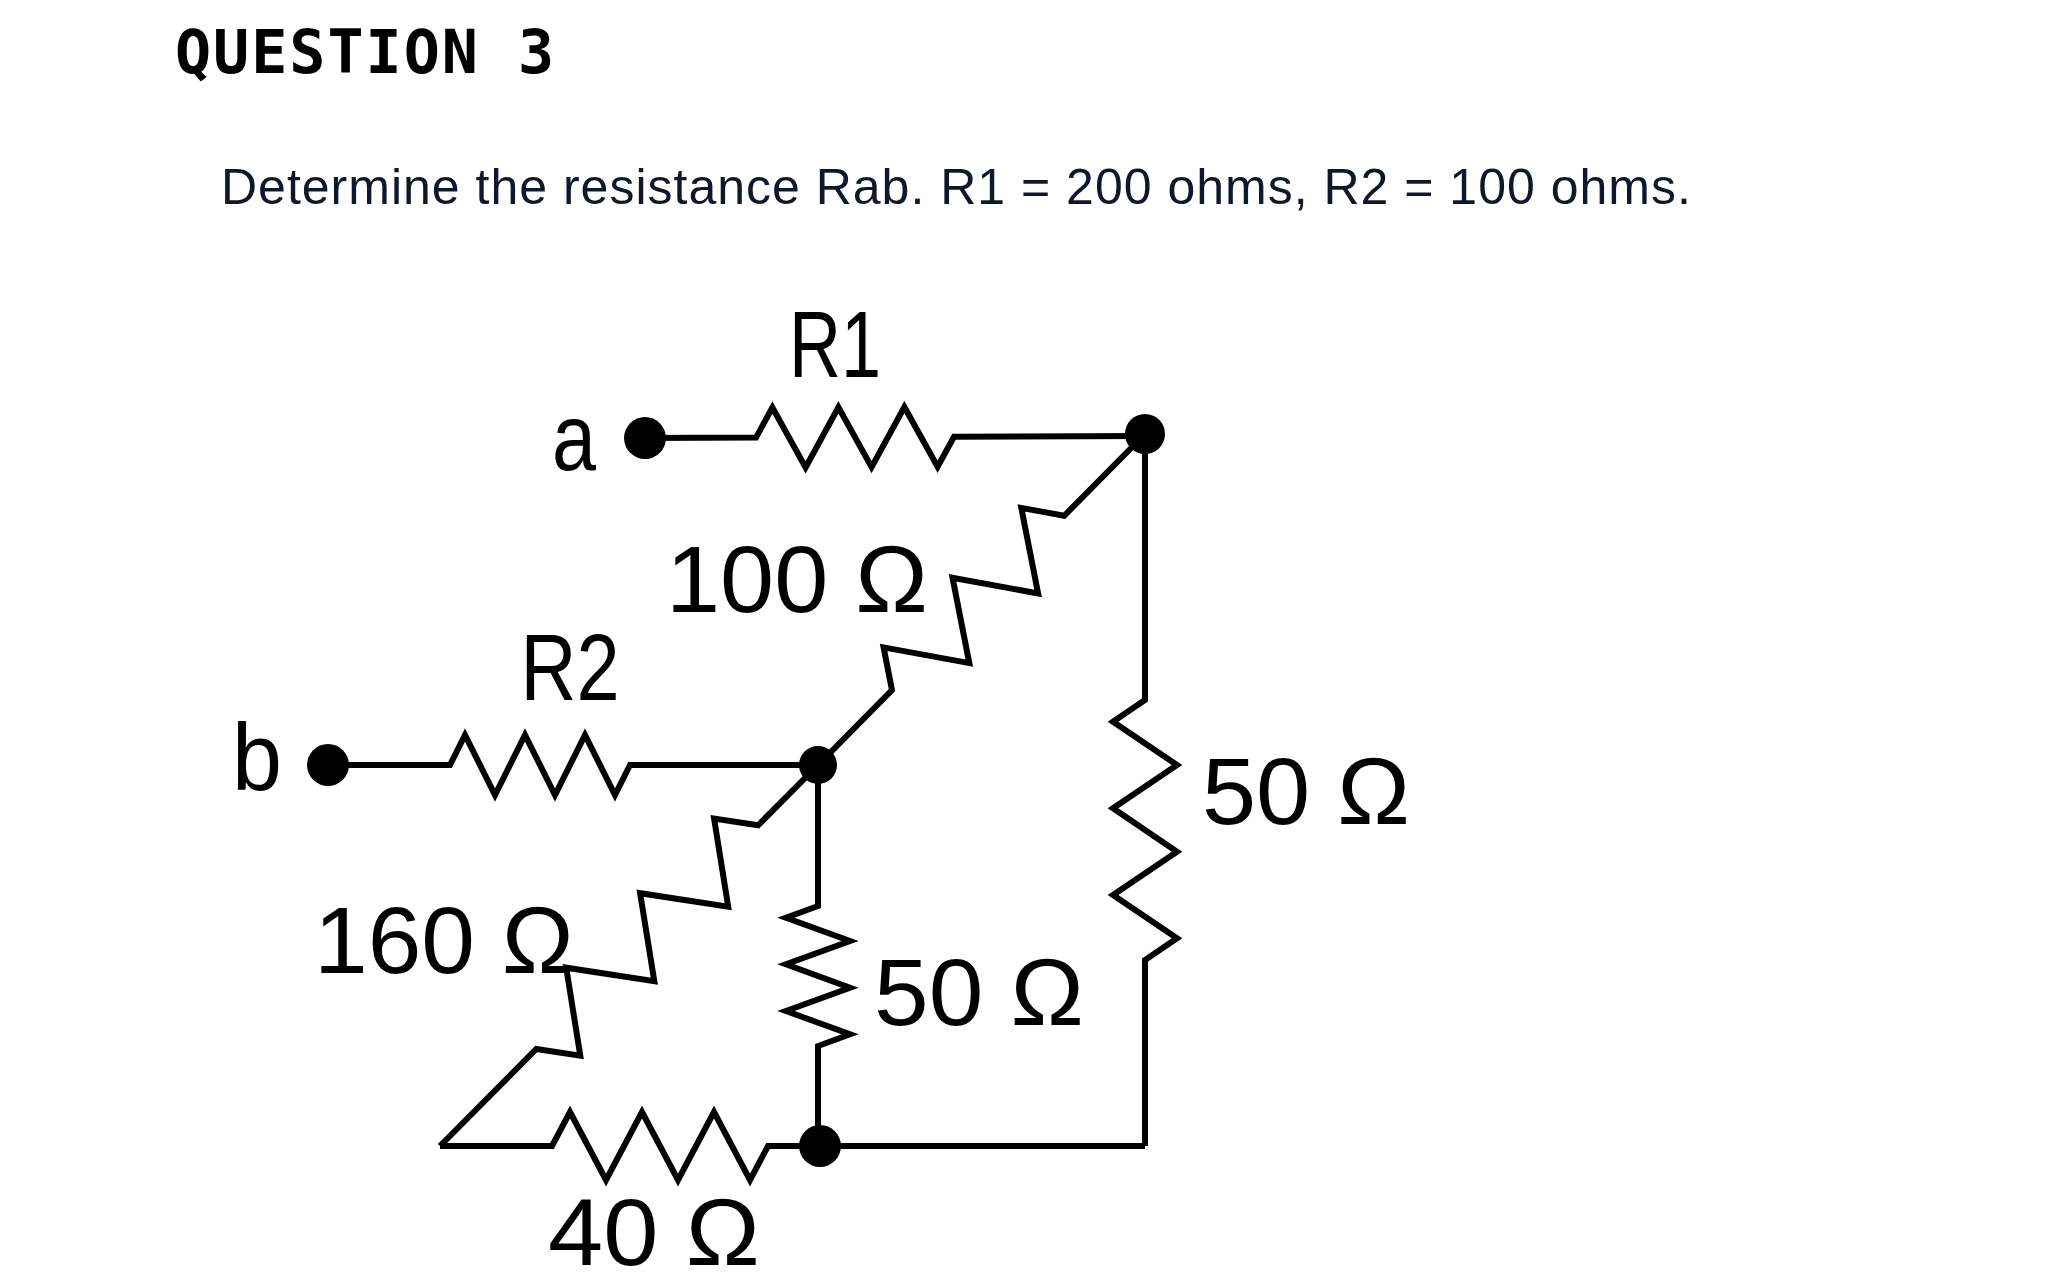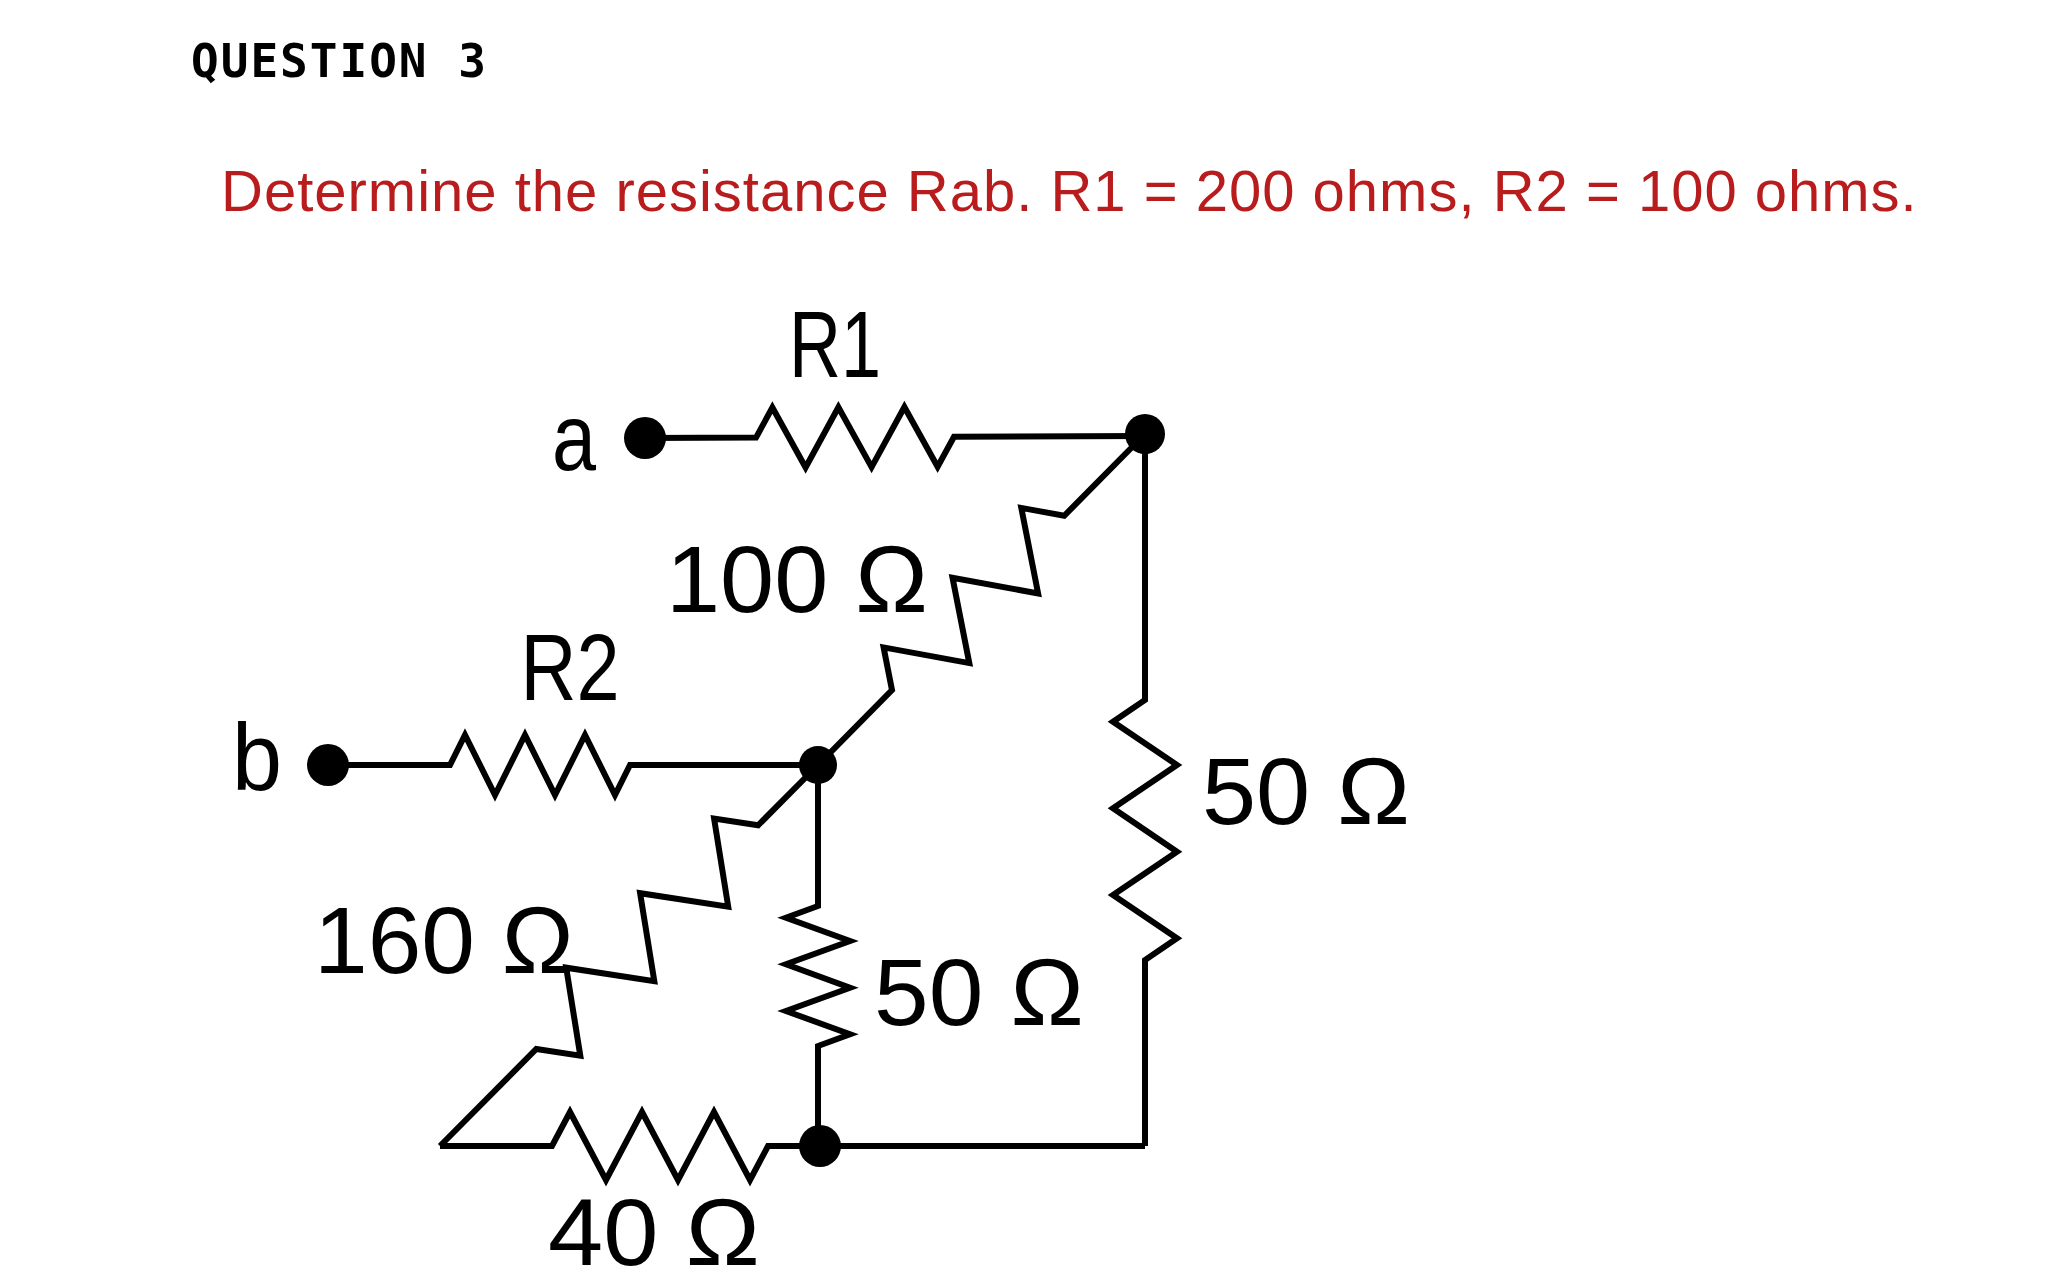--- a/index.html
+++ b/index.html
@@ -13,39 +13,39 @@
     height: 1288px;
     background: #ffffff;
     color: #000000;
     font-family: "Liberation Sans", sans-serif;
     overflow: hidden;
   }
   #heading {
     position: absolute;
     left: 175px;
     top: 22px;
-    margin: 16px;
+    margin: 0;
     font-family: "DejaVu Sans Mono", monospace;
     font-weight: bold;
-    font-size: 46px;
+    font-size: 60px;
     letter-spacing: 2px;
     line-height: 1;
     color: #000;
     white-space: nowrap;
   }
   #prompt {
     position: absolute;
     left: 221px;
     top: 162px;
     margin: 0;
     font-family: "Liberation Sans", sans-serif;
-    font-size: 58px;
+    font-size: 50px;
     letter-spacing: 1px;
     line-height: 1;
-    color: #b91c1c;
+    color: #0f172a;
     white-space: nowrap;
   }
   #circuit {
     position: absolute;
     left: 0;
     top: 0;
     width: 2046px;
     height: 1288px;
   }
   #circuit path.wire {

